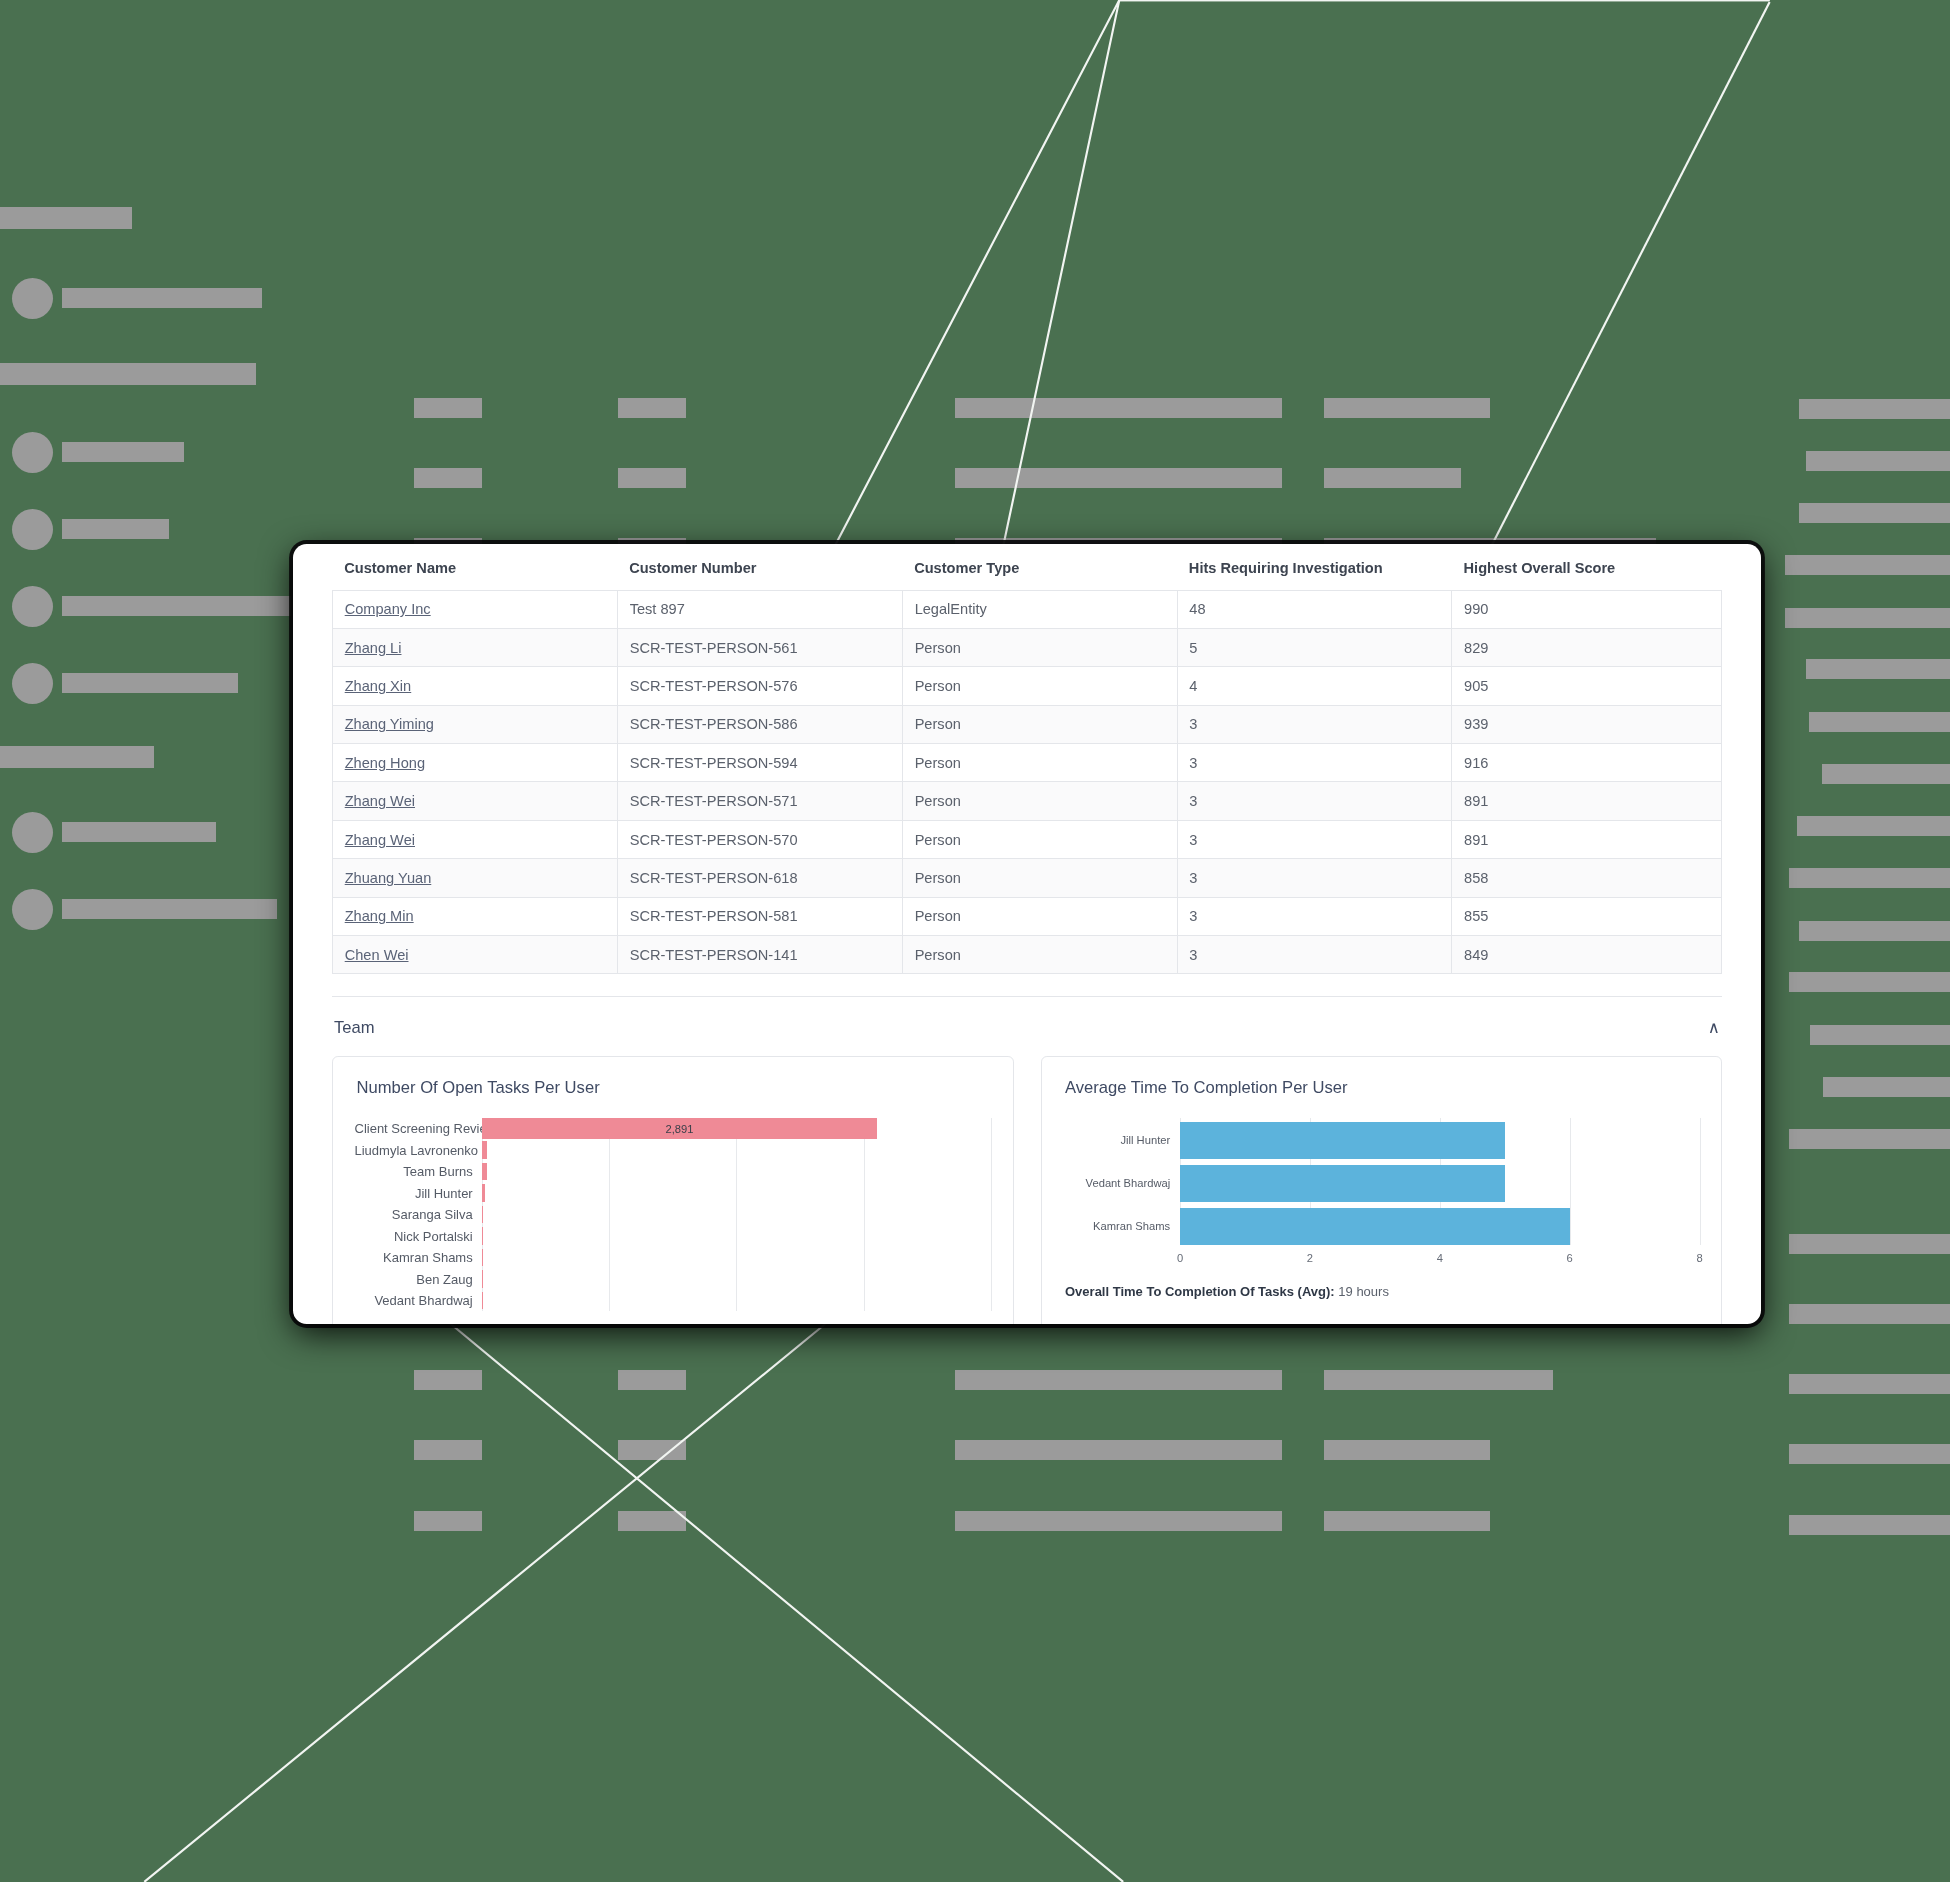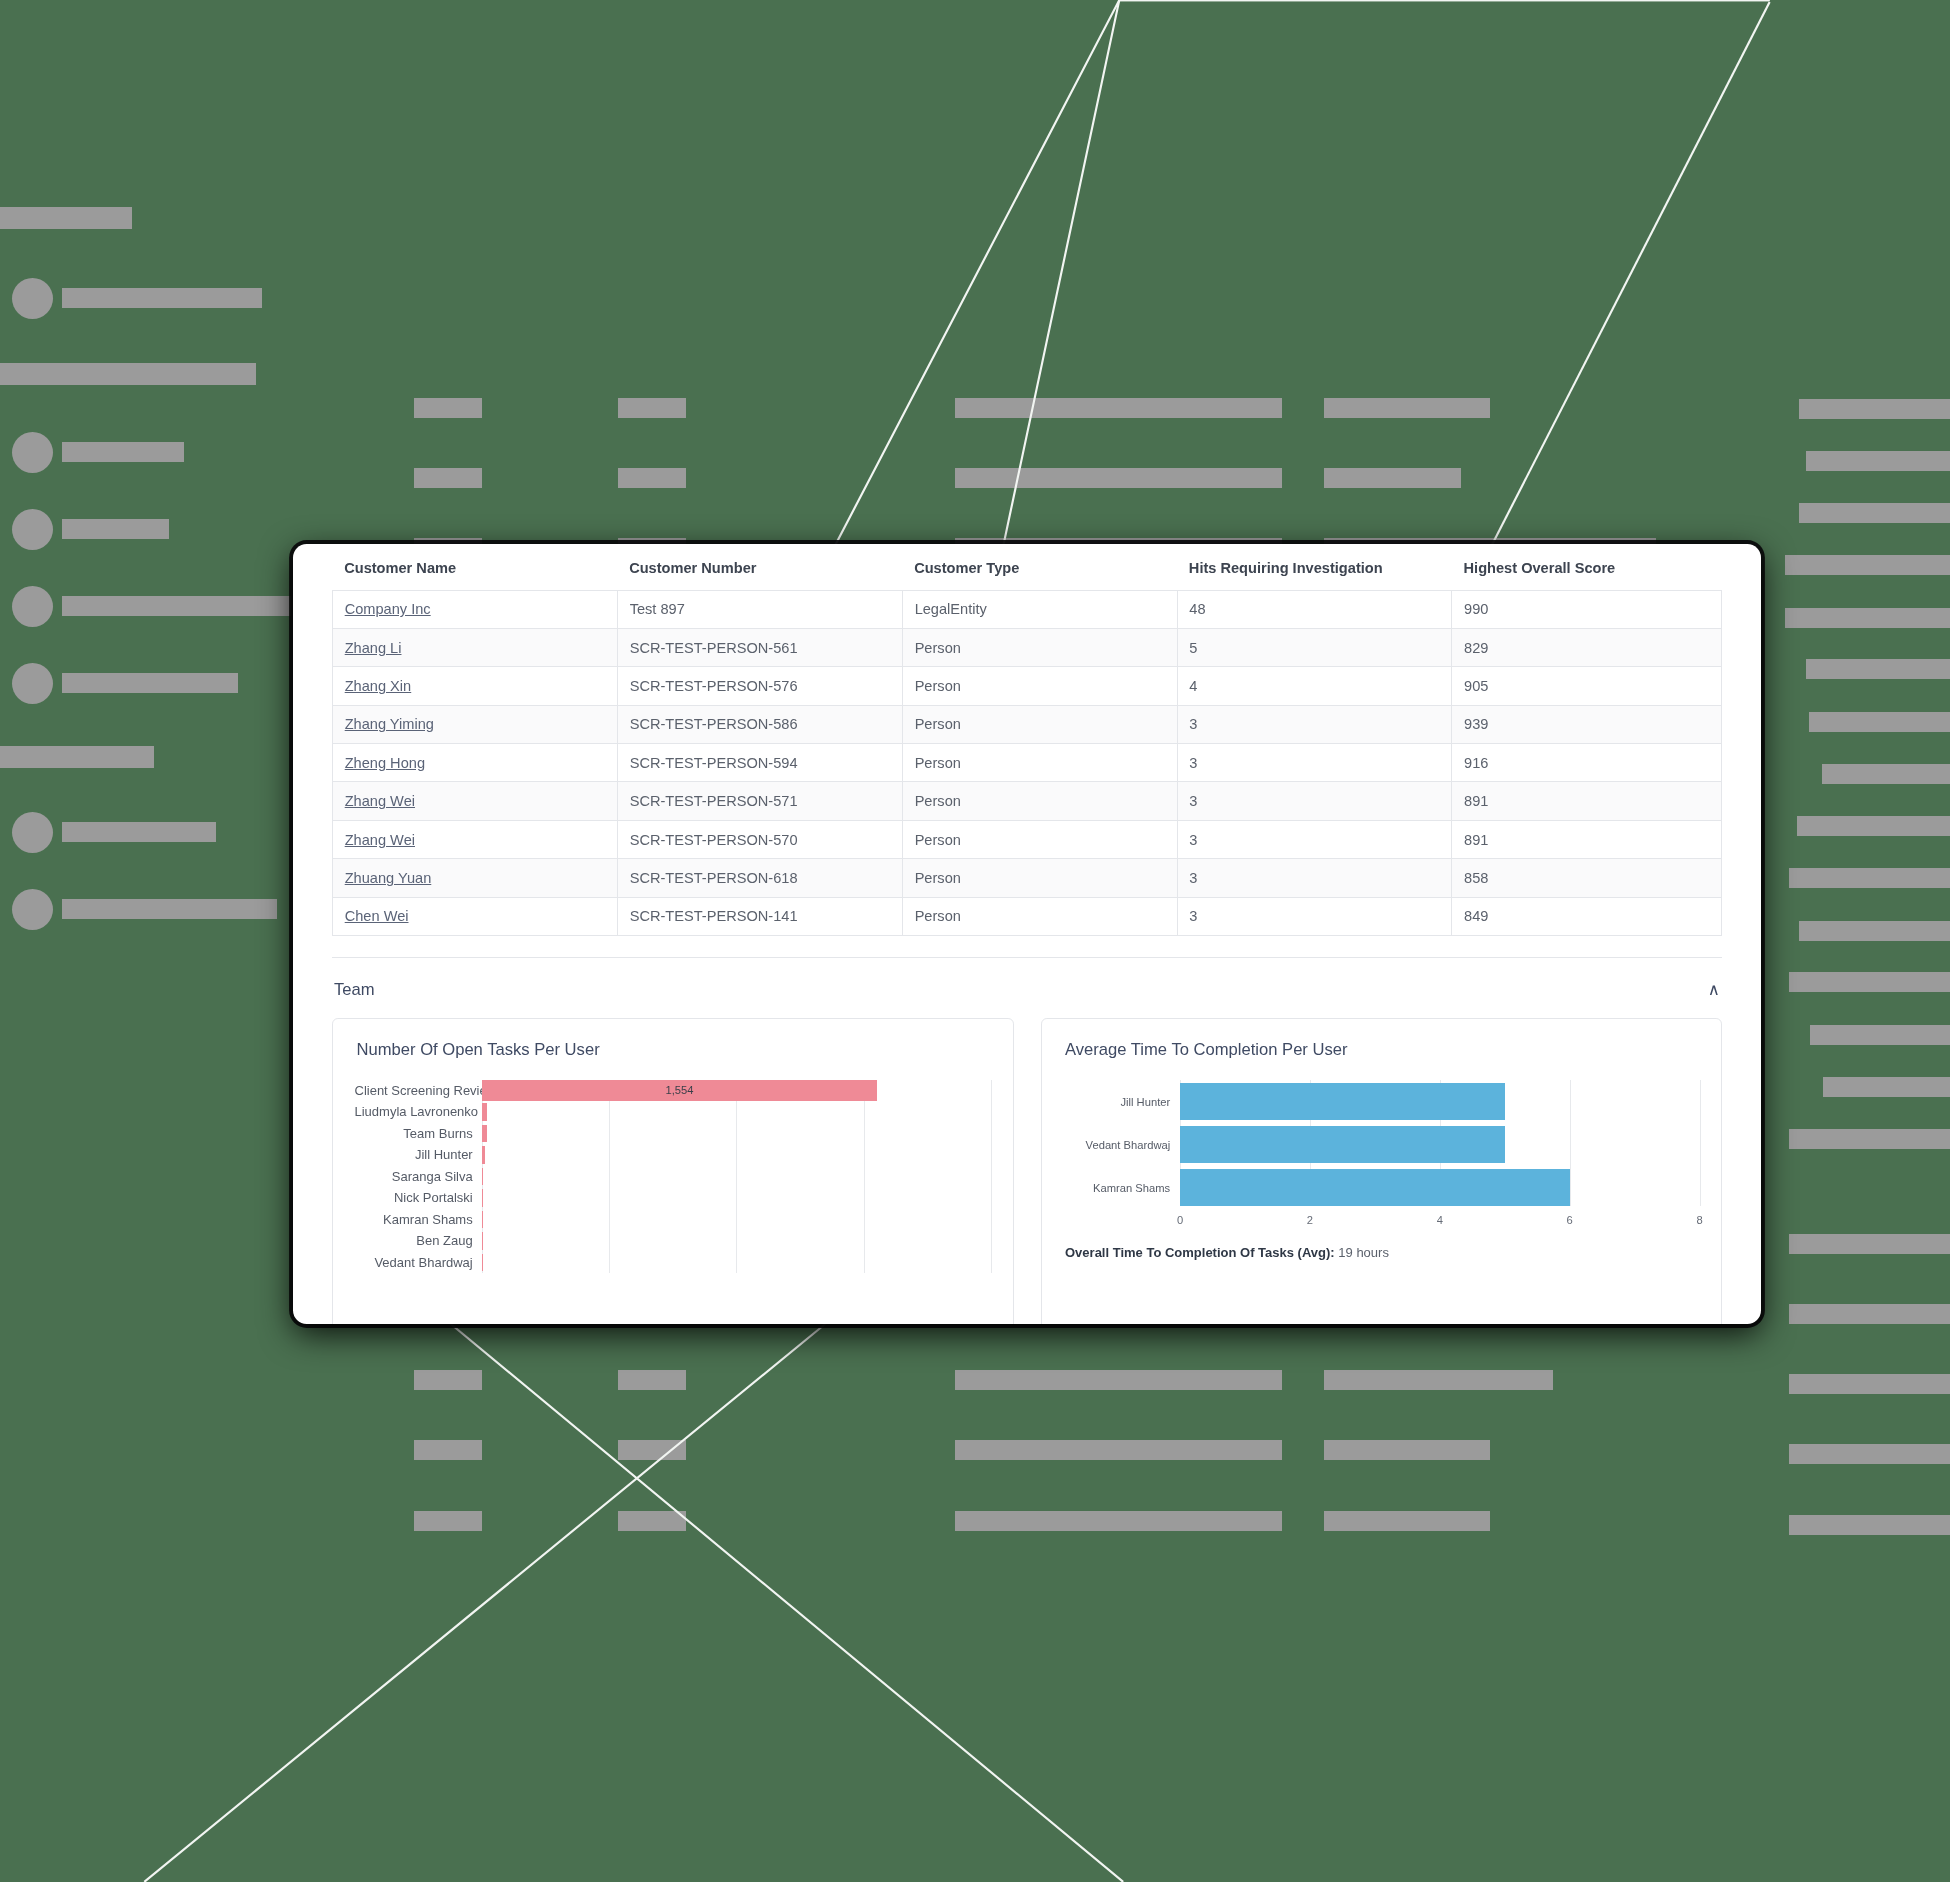--- a/index.html
+++ b/index.html
@@ -299,20 +299,27 @@
             <td>891</td>
           </tr>
           <tr>
             <td class="name"><a>Zhuang Yuan</a></td>
             <td>SCR-TEST-PERSON-618</td>
             <td>Person</td>
             <td>3</td>
             <td>858</td>
           </tr>
           <tr>
+            <td class="name"><a>Zhang Min</a></td>
+            <td>SCR-TEST-PERSON-581</td>
+            <td>Person</td>
+            <td>3</td>
+            <td>855</td>
+          </tr>
+          <tr>
             <td class="name"><a>Chen Wei</a></td>
             <td>SCR-TEST-PERSON-141</td>
             <td>Person</td>
             <td>3</td>
             <td>849</td>
           </tr>
         </tbody>
     </table>
 
     <div class="divider"></div>
@@ -331,21 +338,21 @@
               <div class="gline" style="left: 25%;"></div>
               <div class="gline" style="left: 50%;"></div>
               <div class="gline" style="left: 75%;"></div>
               <div class="gline" style="left: 100%;"></div>
             </div>
           <div id="left-rows">
               <div class="hbrow">
                 <div class="hblabel">Client Screening Review</div>
                 <div class="hbtrack">
                   <div class="hbbar tall" style="width:77.7%;background:#ef8a96;"></div>
-                  <div class="hbvalue" style="left:38.85%;transform:translate(-50%,-50%);">1,554</div>
+                  <div class="hbvalue" style="left:38.85%;transform:translate(-50%,-50%);">2,891</div>
                 </div>
               </div>
               <div class="hbrow">
                 <div class="hblabel">Liudmyla Lavronenko</div>
                 <div class="hbtrack">
                   <div class="hbbar" style="width:1.0999999999999999%;background:#ef8a96;"></div>
                 </div>
               </div>
               <div class="hbrow">
                 <div class="hblabel">Team Burns</div>

